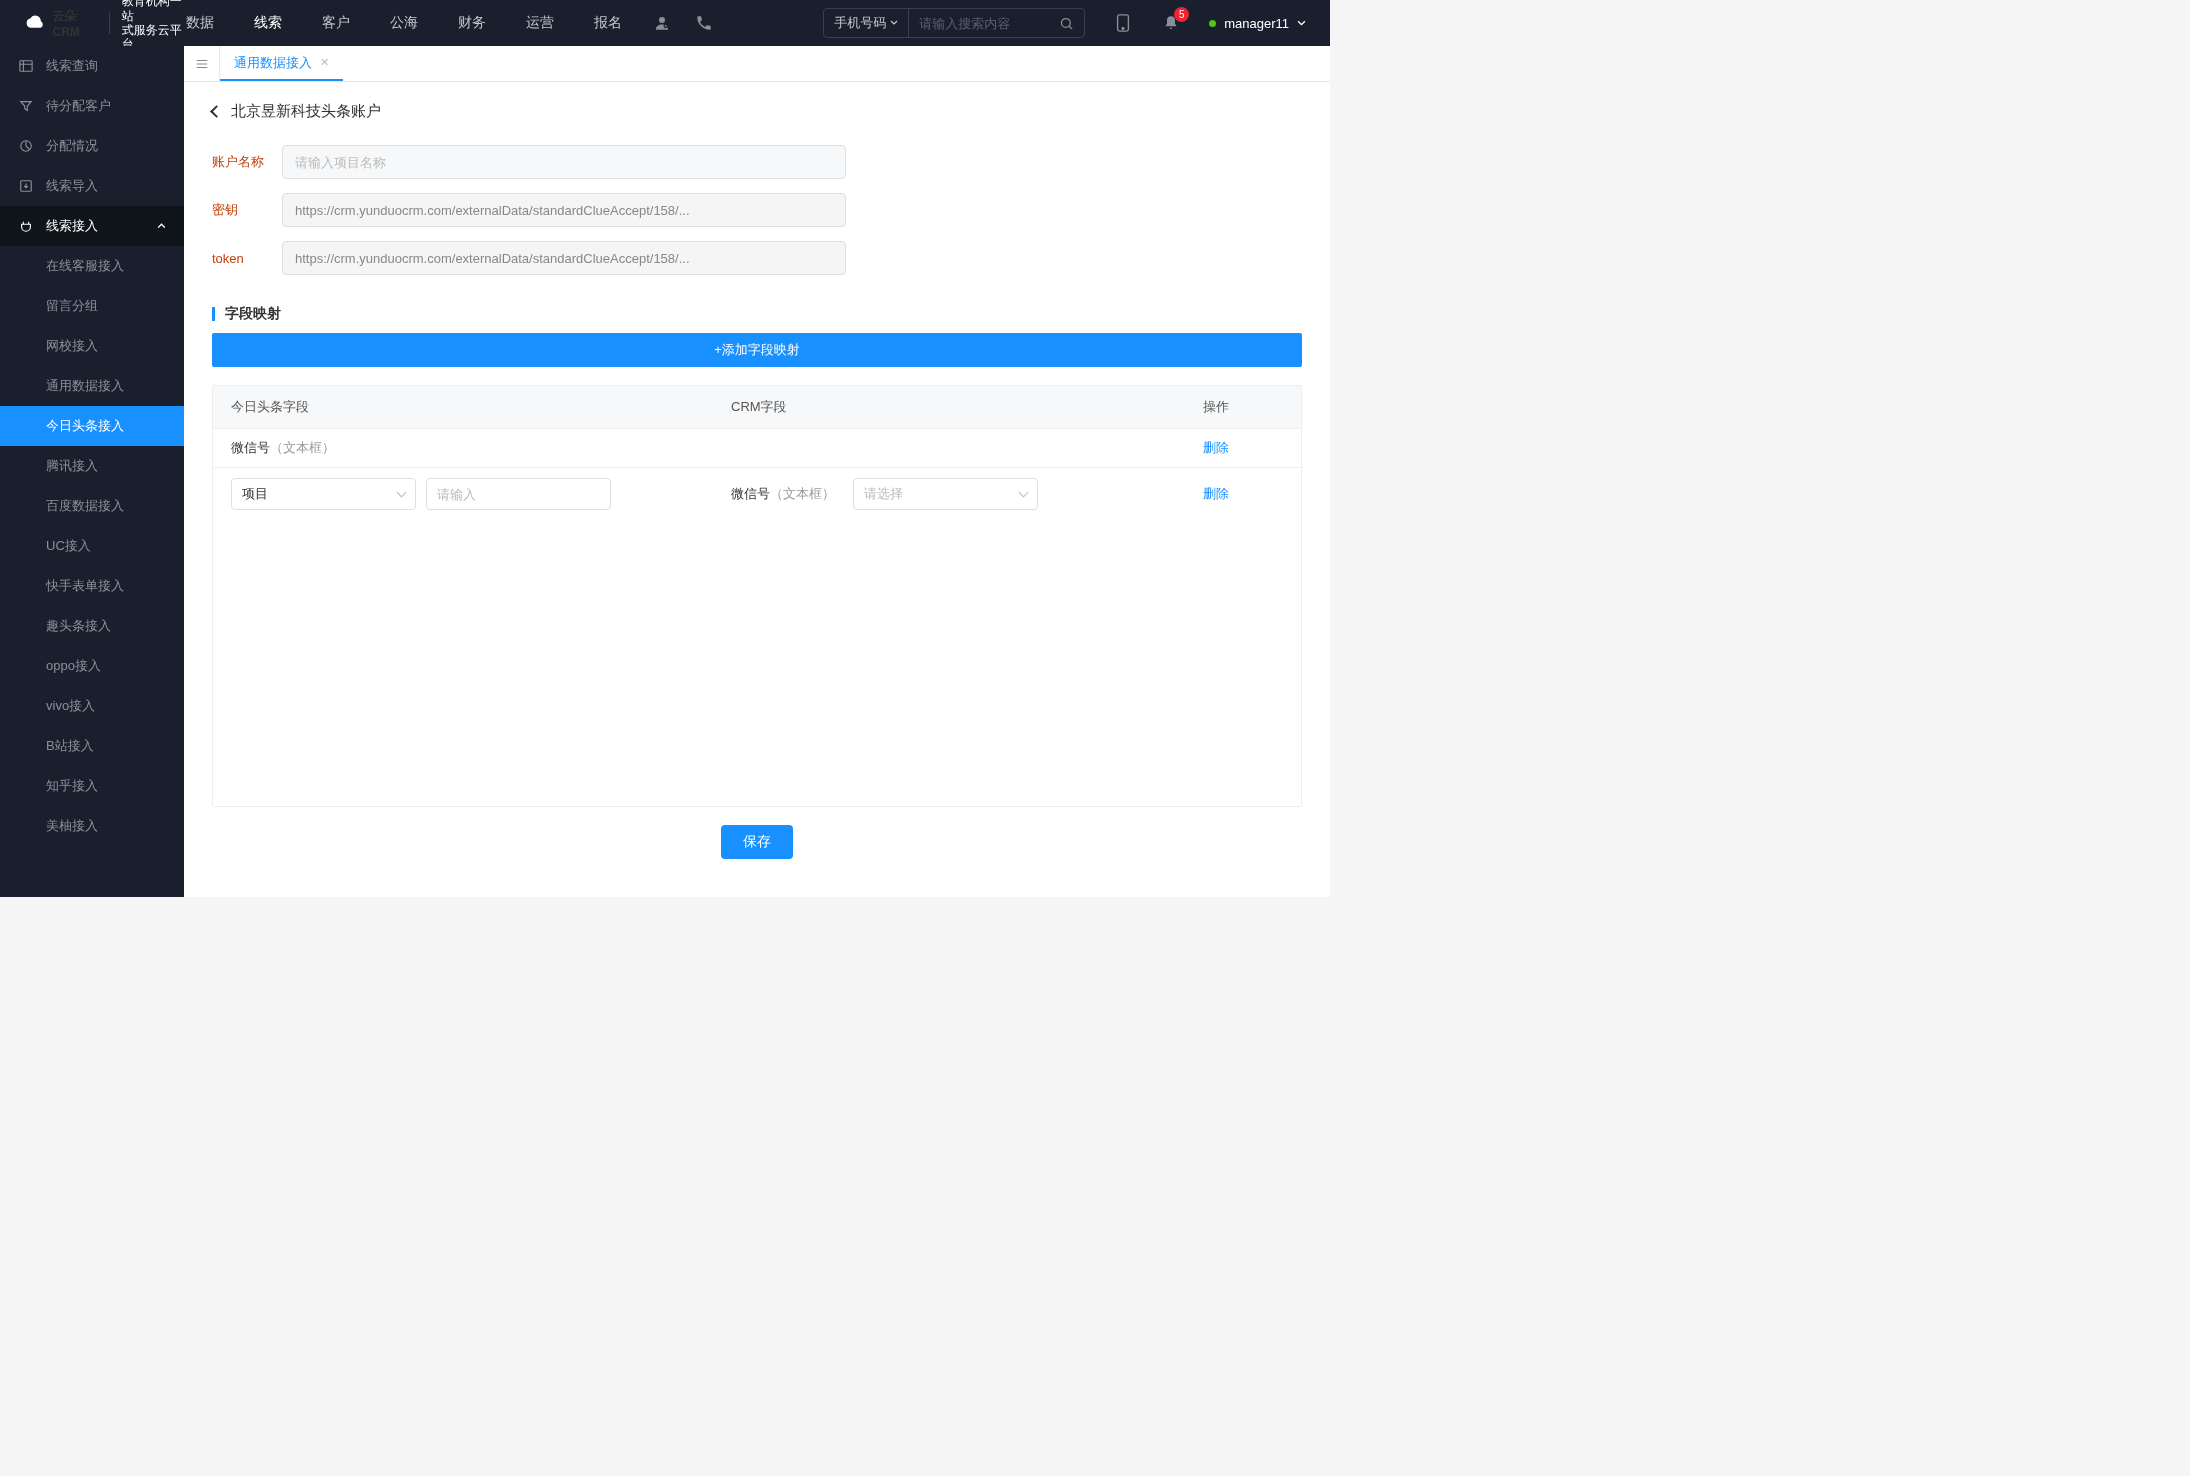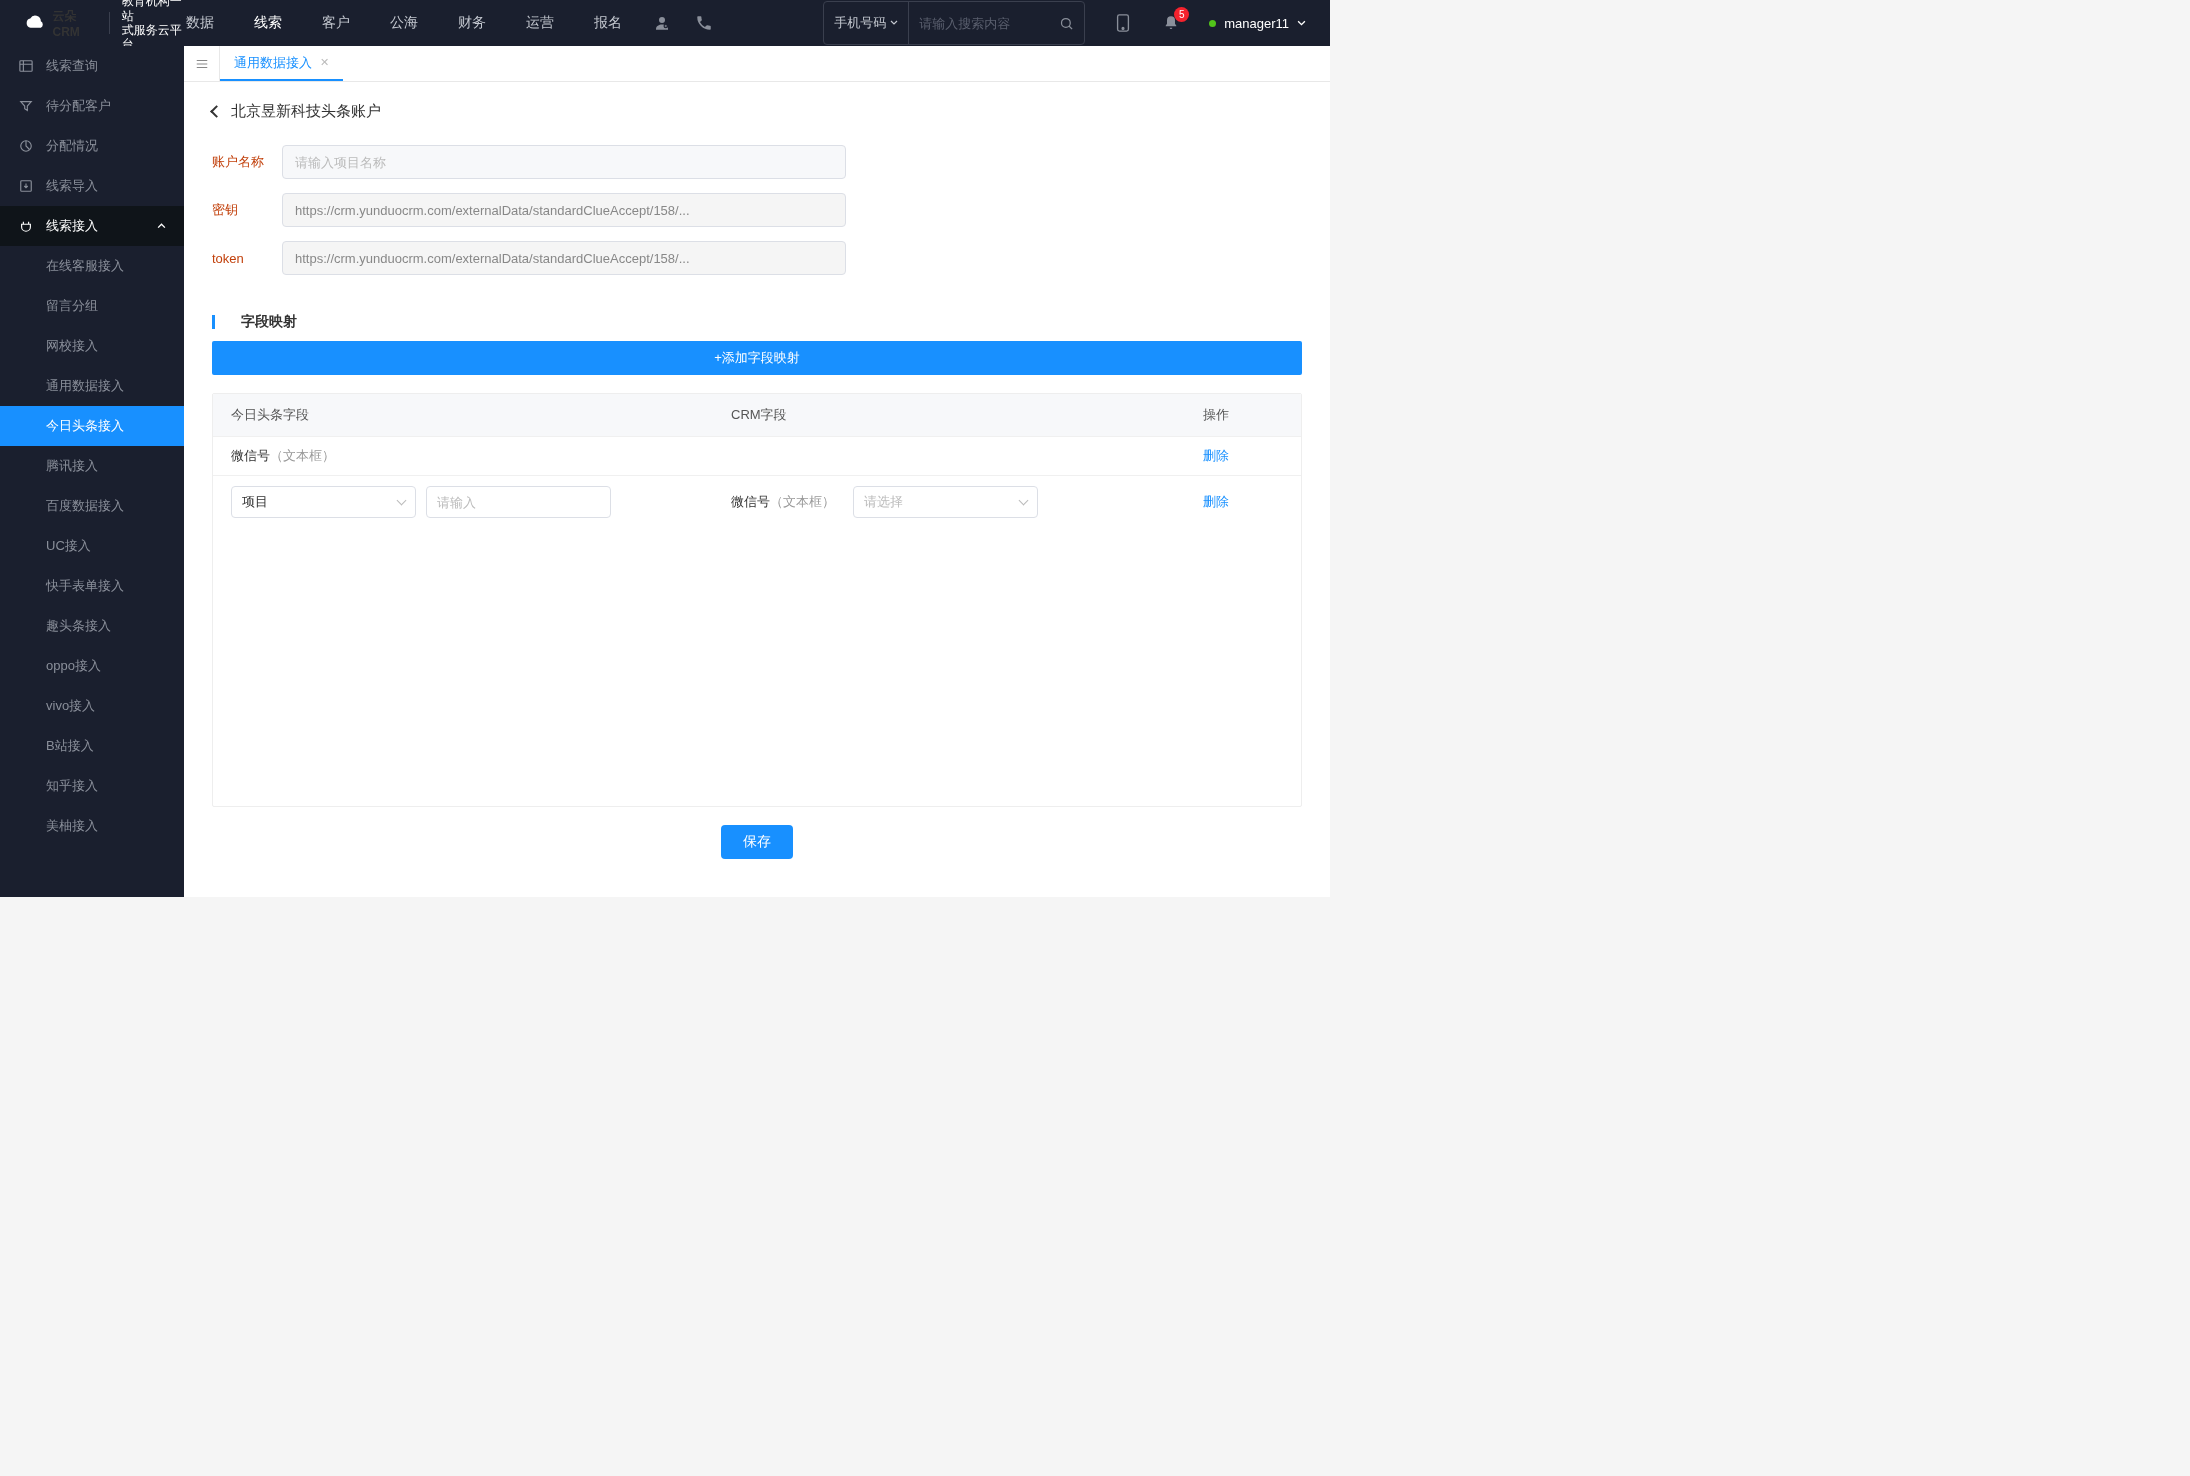--- a/index.html
+++ b/index.html
@@ -10,21 +10,21 @@
 .logo { width: 184px; padding-left: 24px; display: flex; align-items: center; gap: 6px; }
 .logo-icon { width: 26px; height: 26px; }
 .logo-text { color: #fff; font-size: 12px; line-height: 1.2; }
 .logo-main { font-weight: 600; font-size: 12px; }
 .logo-divider { width: 1px; height: 22px; background: #3a3f4e; margin: 0 6px; }
 .top-nav { display: flex; gap: 36px; }
 .top-nav-item { color: #c4c8d0; font-size: 14px; cursor: pointer; padding: 0 2px; }
 .top-nav-item.active { color: #fff; font-weight: 500; }
 .top-icons { display: flex; gap: 22px; align-items: center; margin-left: 28px; }
 .icon-btn { width: 20px; height: 20px; color: #8a8f9a; cursor: pointer; display: flex; align-items: center; justify-content: center; }
-.search-box { margin-left: auto; display: flex; align-items: center; border: 1px solid #3a3f4e; border-radius: 4px; height: 44px; }
+.search-box { margin-left: auto; display: flex; align-items: center; border: 1px solid #3a3f4e; border-radius: 4px; height: 30px; }
 .search-select { color: #c4c8d0; font-size: 13px; padding: 0 10px; border-right: 1px solid #3a3f4e; height: 100%; display: flex; align-items: center; gap: 4px; cursor: pointer; }
 .search-input { background: transparent; border: none; outline: none; color: #c4c8d0; padding: 0 10px; width: 140px; font-size: 13px; }
 .search-input::placeholder { color: #5a5f6e; }
 .search-btn { padding: 0 10px; cursor: pointer; color: #8a8f9a; }
 .header-right { display: flex; align-items: center; gap: 28px; margin-left: 28px; }
 .notif { position: relative; }
 .badge { position: absolute; top: -6px; right: -8px; background: #f5222d; color: #fff; border-radius: 8px; min-width: 15px; height: 15px; font-size: 10px; display: flex; align-items: center; justify-content: center; padding: 0 3px; }
 .user-menu { display: flex; align-items: center; gap: 8px; color: #fff; cursor: pointer; font-size: 13px; }
 .status-dot { width: 7px; height: 7px; border-radius: 50%; background: #52c41a; }
 
@@ -52,21 +52,21 @@
 .content { flex: 1; padding: 20px 28px; background: #fff; margin: 0; display: flex; flex-direction: column; overflow: hidden; }
 .breadcrumb { display: flex; align-items: center; gap: 10px; font-size: 15px; font-weight: 500; margin-bottom: 24px; cursor: pointer; }
 .back-chev { width: 9px; height: 9px; border-left: 2px solid #333; border-bottom: 2px solid #333; transform: rotate(45deg); }
 
 .form-row { display: flex; align-items: center; margin-bottom: 14px; }
 .form-label { width: 70px; font-size: 13px; color: #c2410c; }
 .form-input { width: 564px; height: 34px; border: 1px solid #dcdfe6; border-radius: 4px; padding: 0 12px; font-size: 13px; outline: none; background: #f7f8fa; }
 .form-input::placeholder { color: #bbb; }
 .form-input.readonly { background: #f5f5f5; color: #888; }
 
-.section-title { display: flex; align-items: center; gap: 26px; margin-top: 24px; margin-bottom: 10px; font-family: Liberation Mono, monospace; }
+.section-title { display: flex; align-items: center; gap: 10px; margin-top: 16px; margin-bottom: 10px; font-family: Liberation Mono, monospace; }
 .section-bar { width: 3px; height: 14px; background: #1890ff; }
 .section-text { font-weight: 600; font-size: 14px; }
 .help-text { font-size: 12px; color: #999; margin-bottom: 18px; }
 
 .add-btn { background: #1890ff; color: #fff; border: none; border-radius: 2px; padding: 8px 14px; font-size: 13px; cursor: pointer; margin-bottom: 18px; }
 
 .table { border: 1px solid #eee; border-radius: 2px; flex: 1; overflow: auto; }
 .thead { background: #f7f8fa; display: flex; height: 42px; align-items: center; padding: 0 18px; font-weight: 500; font-size: 13px; color: #555; }
 .th1 { flex: 0 0 500px; }
 .th2 { flex: 1; }

